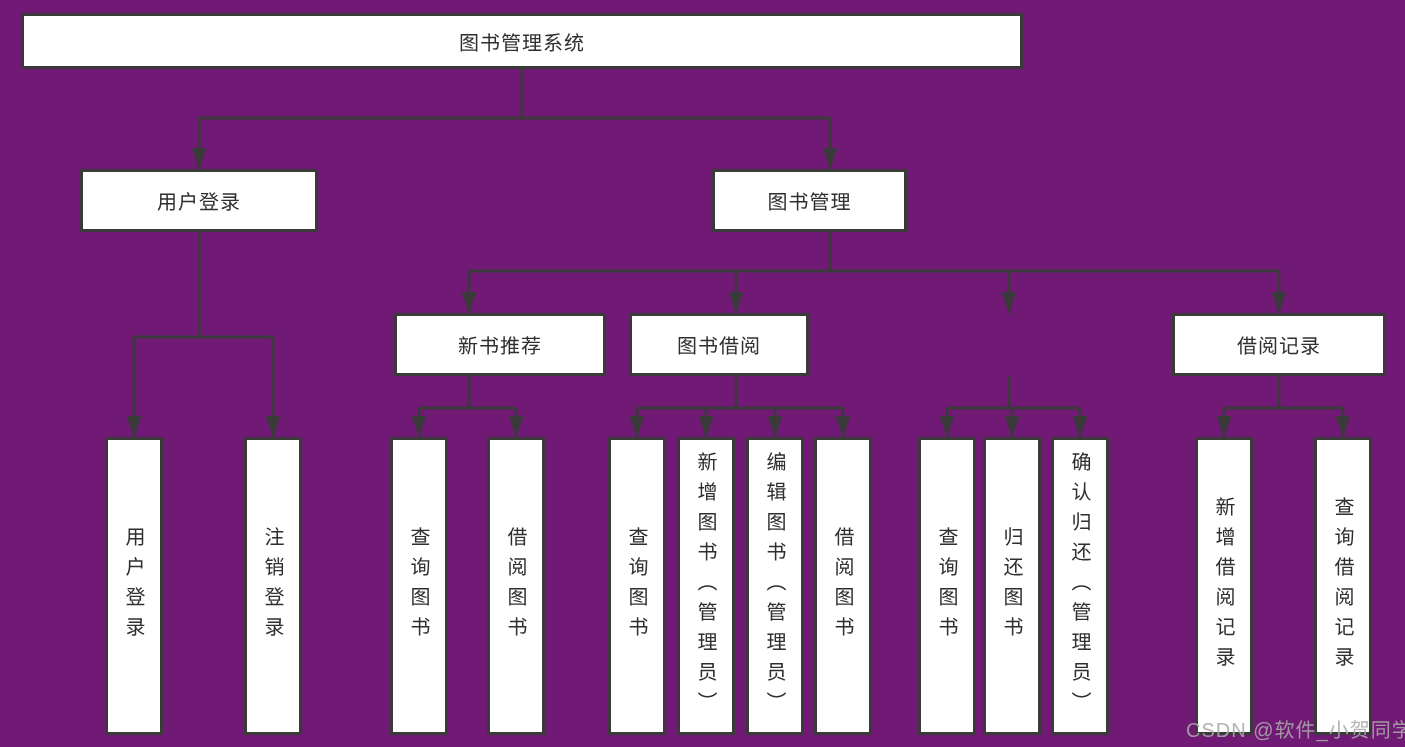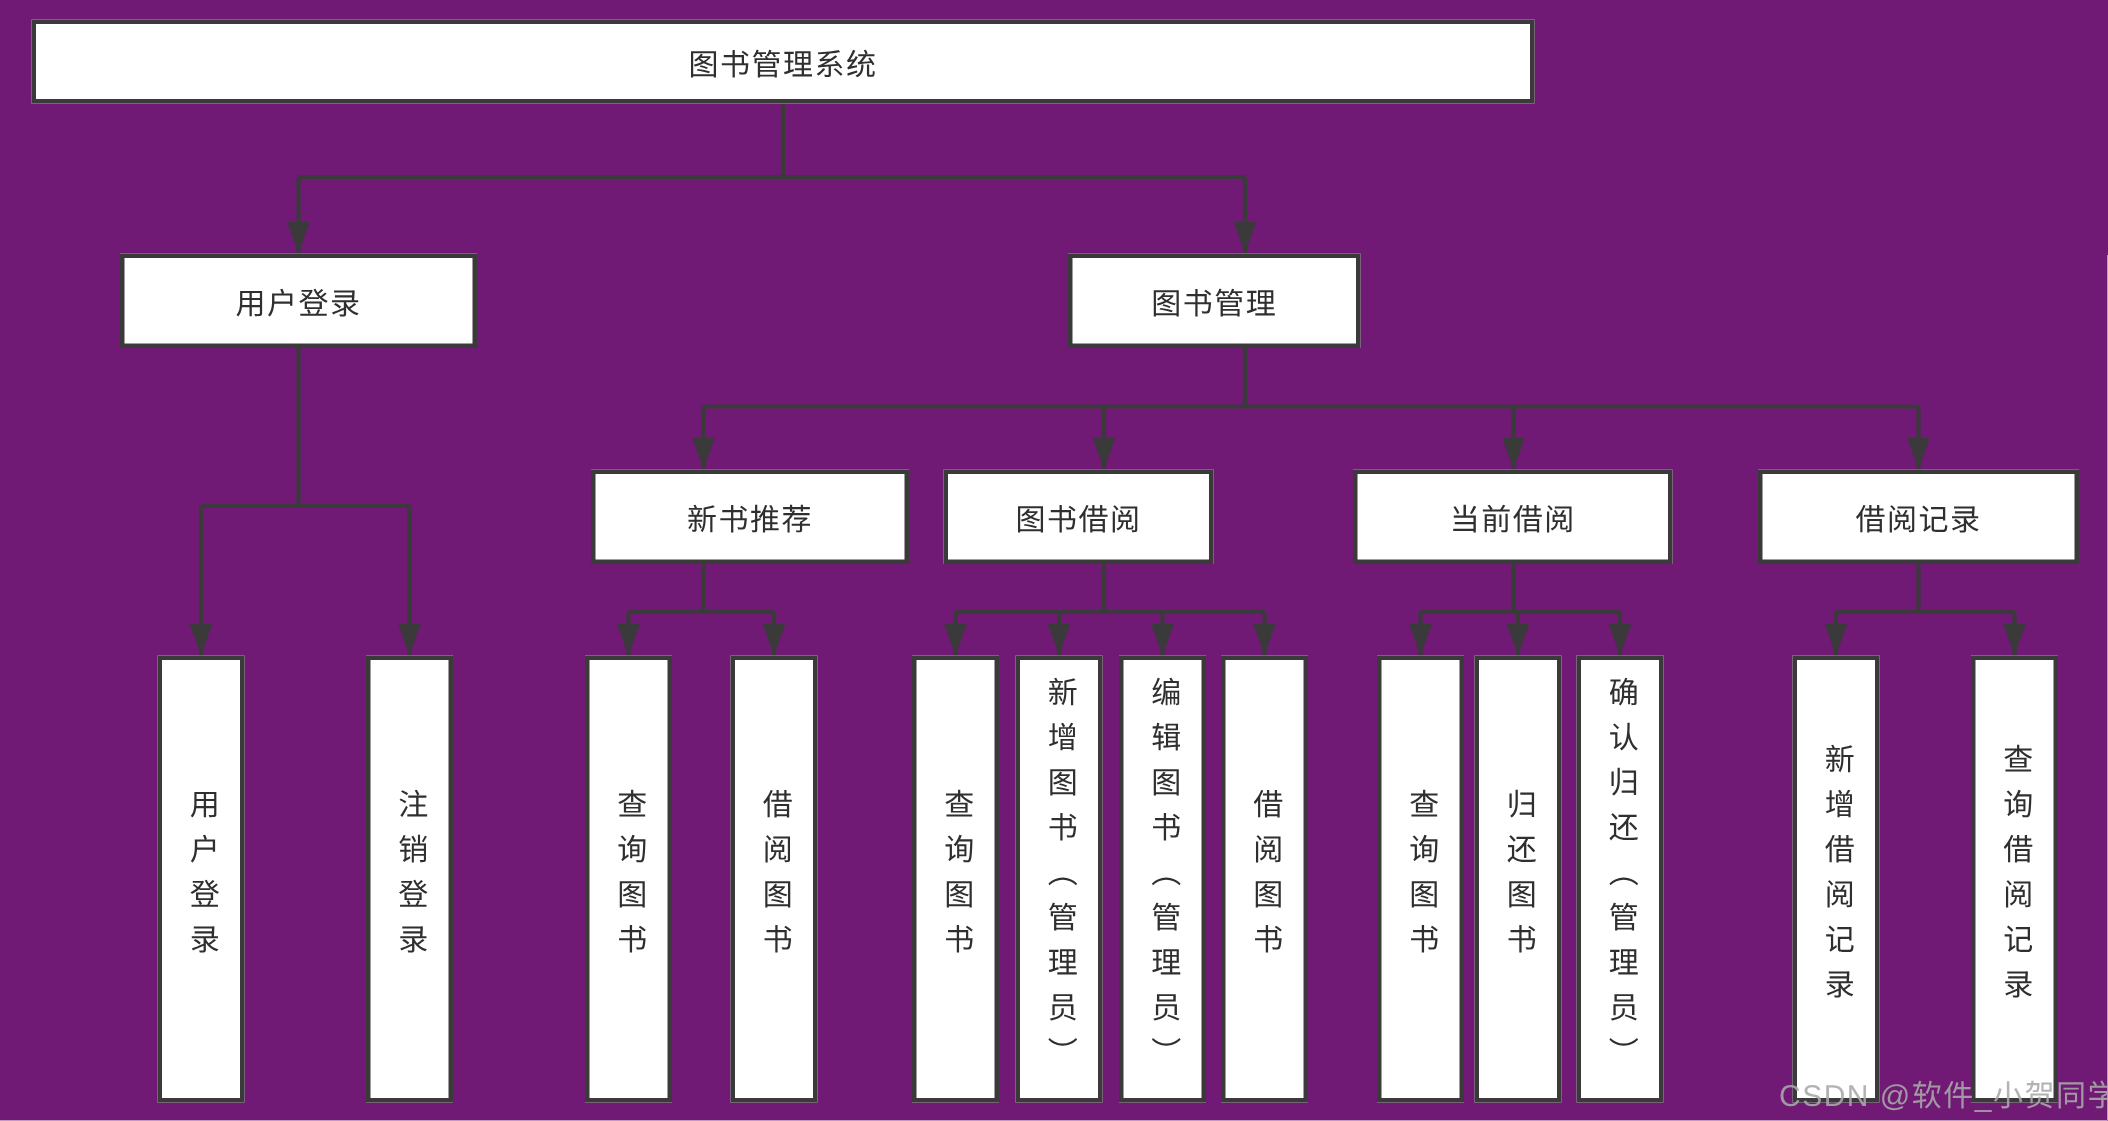--- a/index.html
+++ b/index.html
@@ -104,21 +104,20 @@
     </g>
   </svg>
 
   <div class="box" style="left:21px; top:13px; width:1002px; height:56px;">图书管理系统</div>
 
   <div class="box" style="left:80px; top:169px; width:238px; height:63px;">用户登录</div>
   <div class="box" style="left:712px; top:169px; width:195px; height:63px;">图书管理</div>
 
   <div class="box" style="left:362px; top:313px; width:212px; height:63px;margin-left:32px;">新书推荐</div>
   <div class="box" style="left:629px; top:313px; width:180px; height:63px;">图书借阅</div>
-  <div class="box" style="left:902px; top:313px; width:213px; height:63px;">当前借阅</div>
   <div class="box" style="left:1172px; top:313px; width:214px; height:63px;">借阅记录</div>
 
   <div class="box leaf" style="left:105px; top:437px; width:58px; height:298px;">用户登录</div>
   <div class="box leaf" style="left:244px; top:437px; width:58px; height:298px;">注销登录</div>
 
   <div class="box leaf" style="left:390px; top:437px; width:58px; height:298px;">查询图书</div>
   <div class="box leaf" style="left:487px; top:437px; width:58px; height:298px;">借阅图书</div>
 
   <div class="box leaf" style="left:608px; top:437px; width:58px; height:298px;">查询图书</div>
   <div class="box leaf" style="left:677px; top:437px; width:58px; height:298px;">新增图书（管理员）</div>

